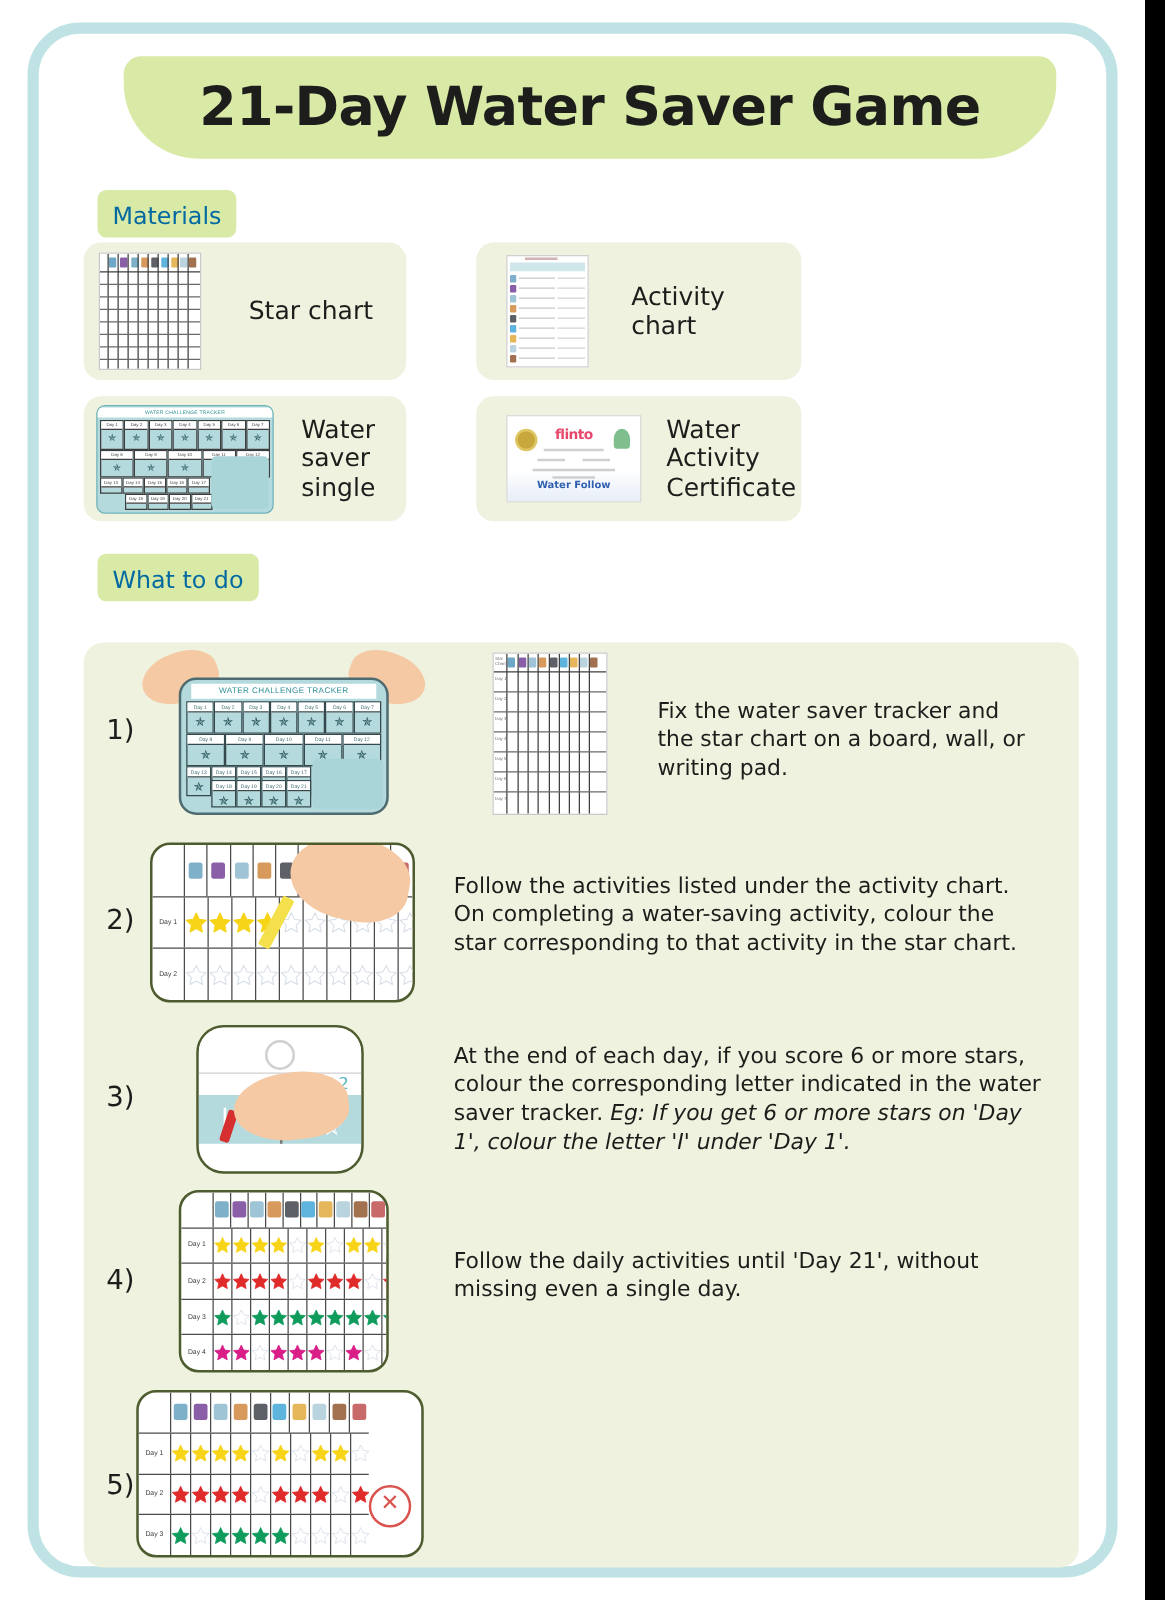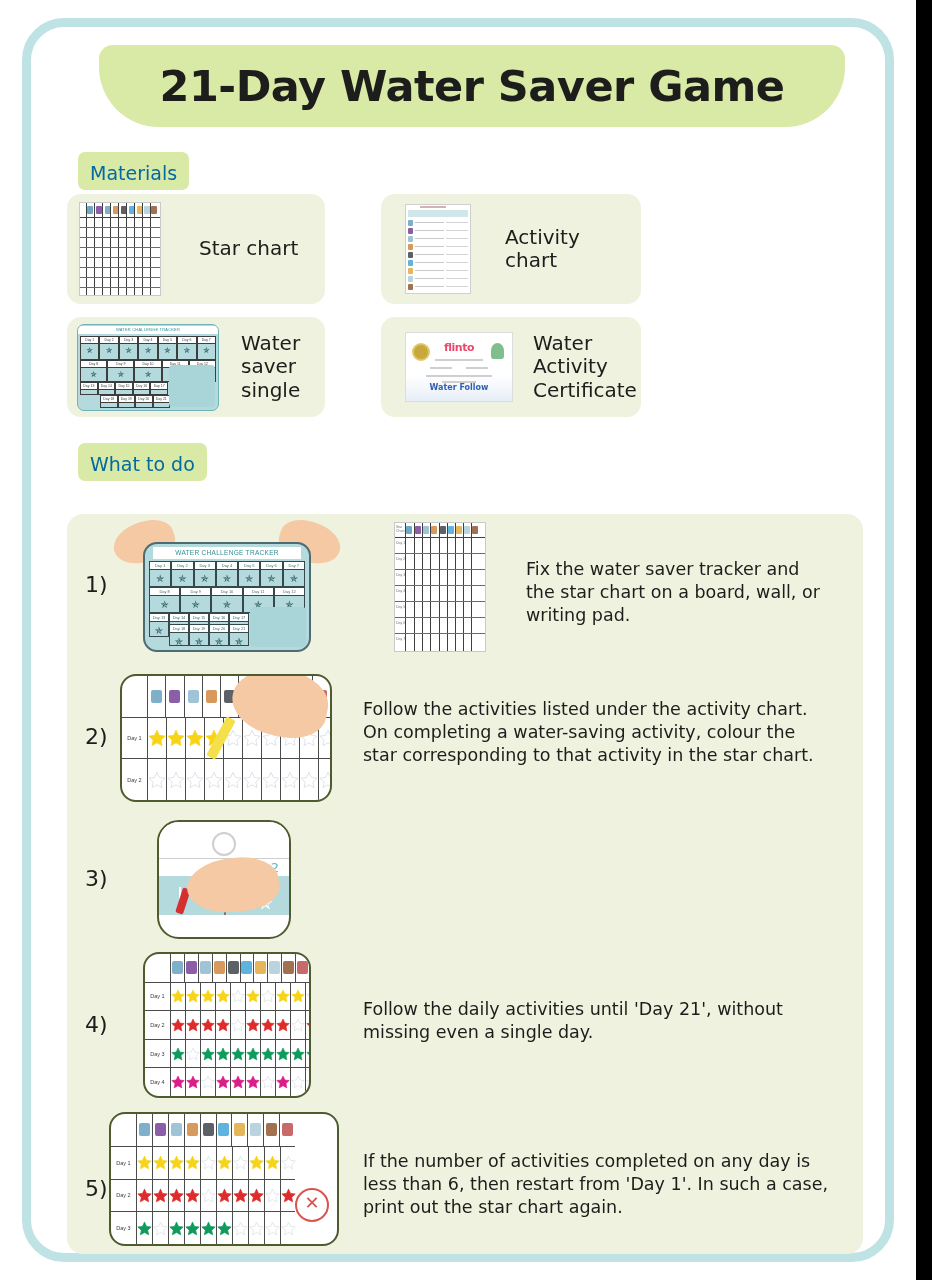--- a/index.html
+++ b/index.html
@@ -774,20 +774,21 @@
           <div class="tz-labelrow"></div>
           <div class="tz-day" style="right:10px;">Day 2</div>
           <div class="tz-body">
             <div class="tz-div"></div>
             <div class="tz-letter" style="left:18px;top:6px;">I</div>
             <div style="position:absolute;right:16px;top:16px;color:#fff;font-size:18px;font-family:'DejaVu Sans',sans-serif;">✯✯</div>
             <div style="position:absolute;left:20px;top:12px;width:8px;height:26px;background:#d62f2f;border-radius:2px;transform:rotate(18deg);"></div>
           </div>
           <div class="hand" style="left:28px;top:36px;width:92px;height:54px;transform:rotate(-6deg);"></div>
         </div>
+        <div class="step-text" style="left:296px;top:20px;width:470px;"><span>At the end of each day, if you score 6 or more stars, colour the corresponding letter indicated in the water saver tracker. </span><span class="em">Eg: If you get 6 or more stars on 'Day 1', colour the letter 'I' under 'Day 1'.</span></div>
       </div>
 
       <div class="step" style="top:432px;height:155px;">
         <div class="step-num" style="top:66px;">4)</div>
         <div class="illus rounded-card" style="left:76px;top:6px;width:168px;height:146px;">
           <div class="stargrid" id="grid-step4">
                 <div class="sg-row">
                   <div class="sg-cell lblcell"></div>
                   <div class="sg-cell act">
                     <span class="chip" style="background:#7fb0c9"></span>
@@ -1229,19 +1230,18 @@
                   </div>
                   <div class="sg-cell act">
                     <svg class="star" width="15" height="15" viewBox="0 0 24 24">
                       <path d="M12 1.7l3.2 6.9 7.5.9-5.6 5.2 1.5 7.4L12 18.4 5.4 22.1l1.5-7.4L1.3 9.5l7.5-.9z" fill="none" stroke="#d7dde6" stroke-width="1.1" stroke-linejoin="round"></path>
                     </svg>
                   </div>
                 </div>
               </div>
           <div class="cross" style="right:8px;bottom:22px;">✕</div>
         </div>
-        <div class="step-text" style="left:296px;top:42px;width:470px;">If the number of activities completed on any day is less than 6, then restart from 'Day 1'. In such a case, print out the star chart again.</div>
       </div>
 
     </div>
   </div>
  </div>
 </div>
 
 </body></html>

